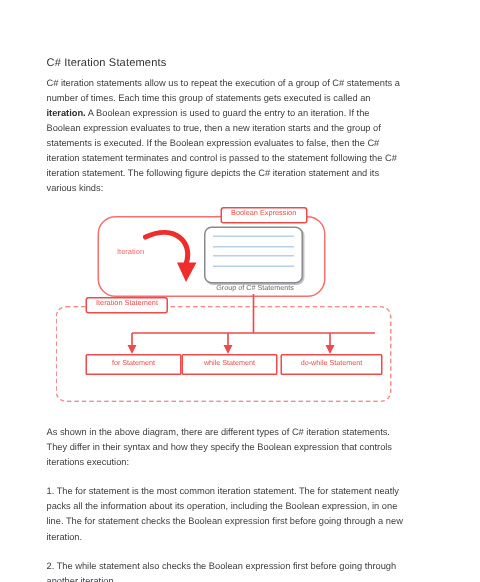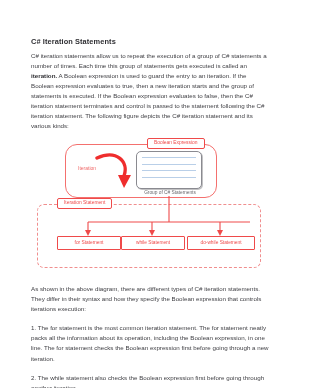--- a/index.html
+++ b/index.html
@@ -5,21 +5,21 @@
   html,body{margin:0;padding:0;}
   body{
     width:300px;height:388px;background:#ffffff;
     font-family:"Liberation Sans", sans-serif;
     color:#3b3b40;overflow:hidden;
   }
   .page{position:relative;width:300px;height:388px;background:#fff;}
   .content{position:absolute;left:31px;top:38px;width:238px;}
 
   .doc-title{
-    font-size:7.4px;font-weight:bold;color:#2f2f33;
+    font-size:7.4px;font-weight:normal;color:#2f2f33;
     letter-spacing:.1px;margin:0 0 4px 0;line-height:1.2;
   }
   .para{
     font-size:6.2px;line-height:1.62;color:#404045;
     margin:0 0 9px 0;text-align:left;
   }
   .para b{font-weight:bold;color:#2f2f33;}
 
   
   .figure{position:relative;width:238px;height:134px;margin:2px 0 10px 0;}

